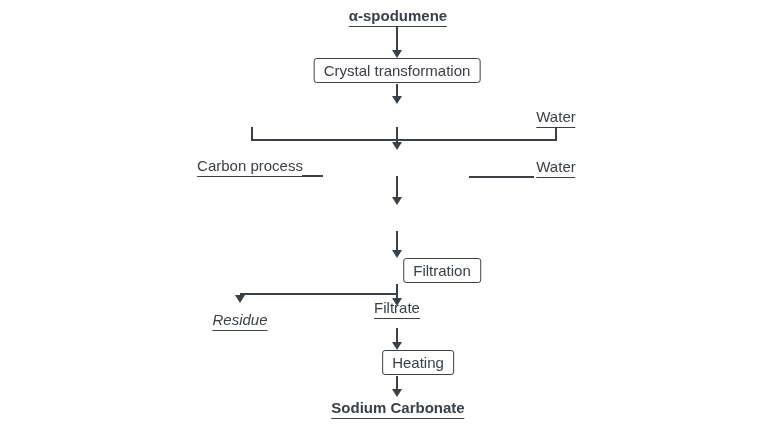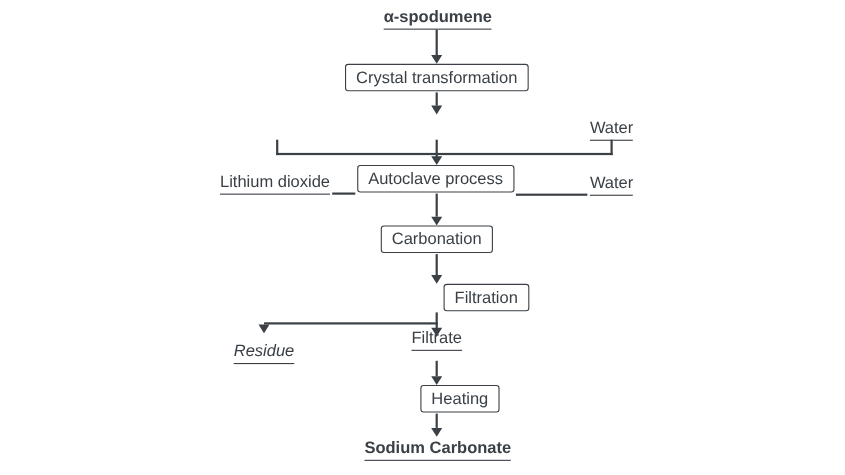--- a/index.html
+++ b/index.html
@@ -56,38 +56,32 @@
     <span class="u">Water</span>
   </div>
 
   <div class="vline" style="left:251px;top:127px;height:14px;"></div>
   <div class="vline" style="left:555px;top:127px;height:14px;"></div>
   <div class="hline" style="left:251px;top:139px;width:306px;"></div>
 
   <div class="vline" style="left:396px;top:127px;height:16px;"></div>
   <div class="ah" style="left:392px;top:142px;"></div>
 
-  <div class="box" style="left:396px;top:150px;">
-    <span>Autoclave process</span>
-  </div>
   <div class="label" style="left:250px;top:156px;">
-    <span class="u">Lithium dioxide</span>
+    <span class="u">Carbon process</span>
   </div>
   <div class="label" style="left:556px;top:157px;">
     <span class="u">Water</span>
   </div>
   <div class="hline" style="left:302px;top:175px;width:21px;"></div>
   <div class="hline" style="left:469px;top:176px;width:65px;"></div>
 
   <div class="vline" style="left:396px;top:176px;height:21px;"></div>
   <div class="ah" style="left:392px;top:197px;"></div>
 
-  <div class="box" style="left:397px;top:205px;">
-    <span>Carbonation</span>
-  </div>
 
   <div class="vline" style="left:396px;top:231px;height:19px;"></div>
   <div class="ah" style="left:392px;top:250px;"></div>
 
   <div class="box" style="left:396px;top:258px;margin-left:46px;">
     <span>Filtration</span>
   </div>
 
   <div class="vline" style="left:396px;top:284px;height:15px;"></div>
   <div class="hline" style="left:240px;top:293px;width:158px;"></div>

